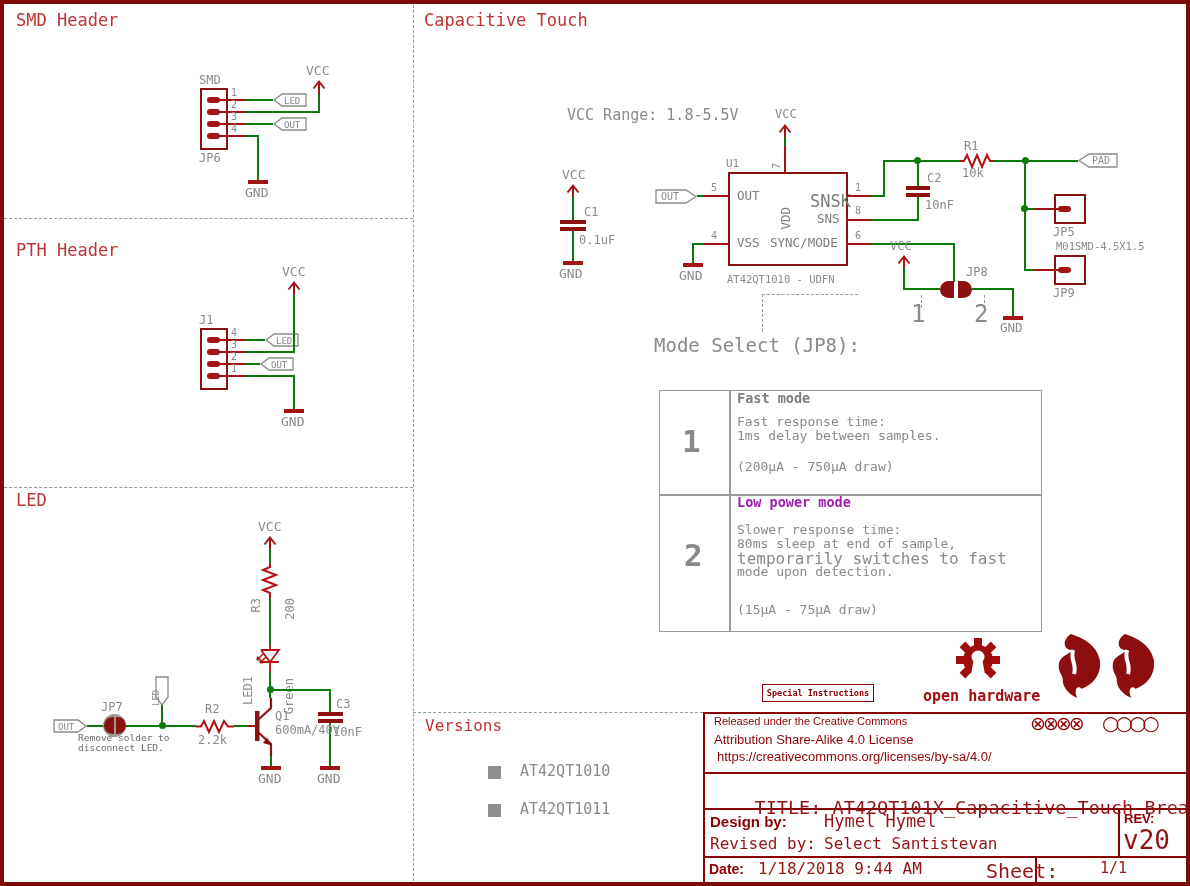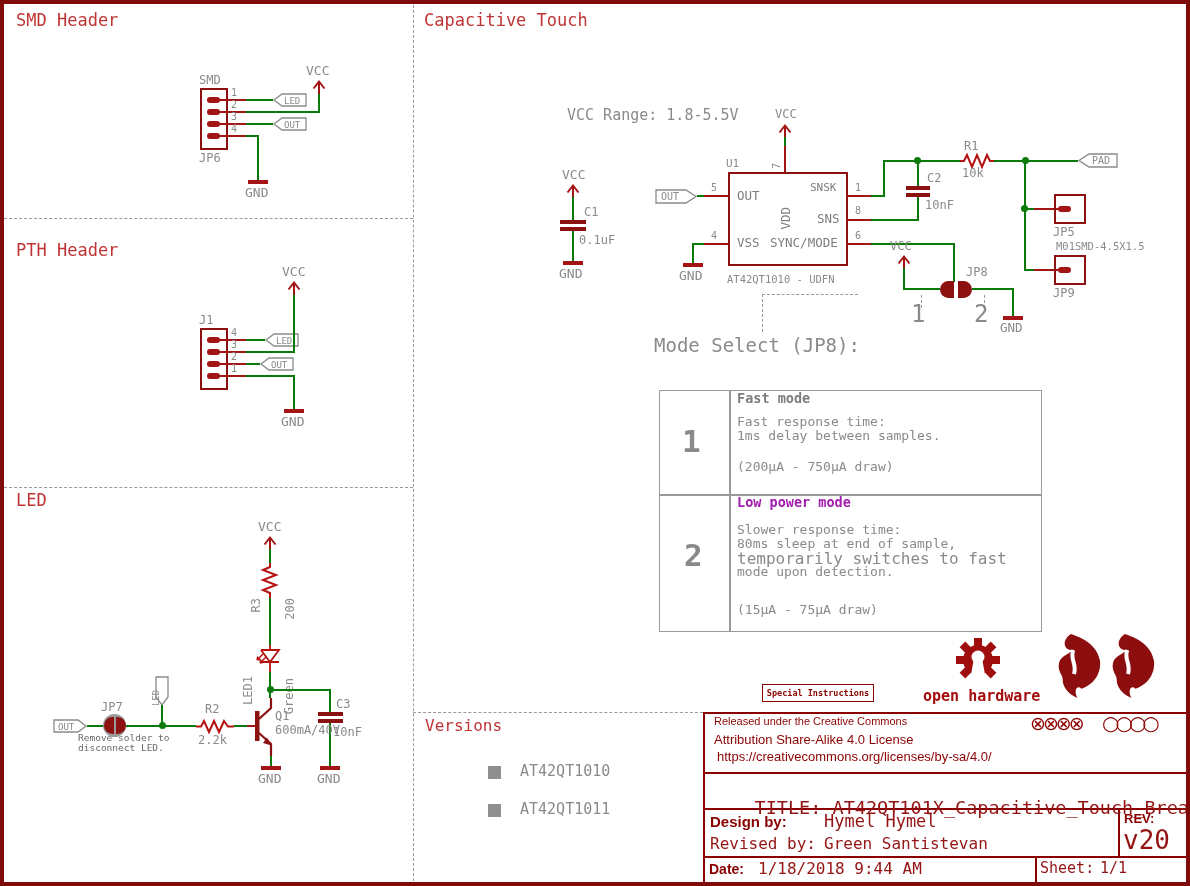--- a/index.html
+++ b/index.html
@@ -204,21 +204,21 @@
     <polygon points="1,1 31,1 41,7.5 31,14 1,14" fill="#fff" stroke="#8a8a8a" stroke-width="1.3"></polygon>
     <text x="6" y="11" font-size="10">OUT</text>
     </svg>
   <div class="wh" style="left:697px;top:195px;width:7px"></div>
   <div class="ph" style="left:704px;top:195px;width:24px"></div>
   <div class="cbox" style="left:728px;top:172px;width:116px;height:90px;border-width:2px"></div>
   <div class="t" style="left:726px;top:158px;font-size:11px">U1</div>
   <div class="t" style="left:727px;top:274px;font-size:10.5px">AT42QT1010 - UDFN</div>
   <div class="t" style="left:737px;top:190px;font-size:12.5px;color:#7d7d7d">OUT</div>
   <div class="t rot" style="left:780px;top:207px;font-size:12.5px;color:#7d7d7d">VDD</div>
-  <div class="t" style="left:810px;top:182px;font-size:11px;color:#7d7d7d">SNSK</div>
+  <div class="t" style="left:810px;top:193px;font-size:17px;color:#7d7d7d">SNSK</div>
   <div class="t" style="left:817px;top:213px;font-size:12.5px;color:#7d7d7d">SNS</div>
   <div class="t" style="left:770px;top:237px;font-size:12.5px;color:#7d7d7d">SYNC/MODE</div>
   <div class="t" style="left:737px;top:237px;font-size:12.5px;color:#7d7d7d">VSS</div>
   <div class="t" style="left:711px;top:183px;font-size:10px">5</div>
   <div class="t" style="left:711px;top:231px;font-size:10px">4</div>
   <div class="t" style="left:855px;top:183px;font-size:10px">1</div>
   <div class="t" style="left:855px;top:206px;font-size:10px">8</div>
   <div class="t" style="left:855px;top:231px;font-size:10px">6</div>
   <div class="t rot" style="left:772px;top:163px;font-size:10px">7</div>
 
@@ -363,22 +363,22 @@
   <div class="t sans mar" style="left:717px;top:750px;font-size:13px">https://creativecommons.org/licenses/by-sa/4.0/</div>
   <div class="t mar" style="left:1030px;top:714px;font-size:19px;letter-spacing:-3px;font-family:'DejaVu Sans',sans-serif">⊗⊗⊗⊗</div>
   <div class="t mar" style="left:1102px;top:713px;font-size:20px;letter-spacing:-4px;font-family:'DejaVu Sans',sans-serif">○○○○</div>
 
   <div class="t tb" style="left:710px;top:780px;font-size:18.5px">
     <span>TITLE:</span><span> </span><span>AT42QT101X_Capacitive_Touch_Breakout</span>
   </div>
   <div class="t sans b mar" style="left:710px;top:814px;font-size:15px">Design by:</div>
   <div class="t tb" style="left:824px;top:813px;font-size:17px">Hymel Hymel</div>
   <div class="t tb" style="left:710px;top:836px;font-size:16px">Revised by:</div>
-  <div class="t tb" style="left:824px;top:836px;font-size:16px">Green Santistevan</div>
+  <div class="t tb" style="left:824px;top:836px;font-size:16px">Select Santistevan</div>
   <div class="t sans b mar" style="left:1124px;top:812px;font-size:13px">REV:</div>
   <div class="t tb" style="left:1123px;top:827px;font-size:26px">v20</div>
   <div class="t sans b mar" style="left:709px;top:862px;font-size:14px">Date:</div>
   <div class="t tb" style="left:758px;top:861px;font-size:16px">1/18/2018 9:44 AM</div>
-  <div class="t tb" style="left:1040px;top:861px;font-size:15px">Sheet:</div>
+  <div class="t tb" style="left:986px;top:861px;font-size:20px">Sheet:</div>
   <div class="t tb" style="left:1100px;top:861px;font-size:15px">1/1</div>
 
   <div class="frame"></div>
 </div>
 
 </body></html>

